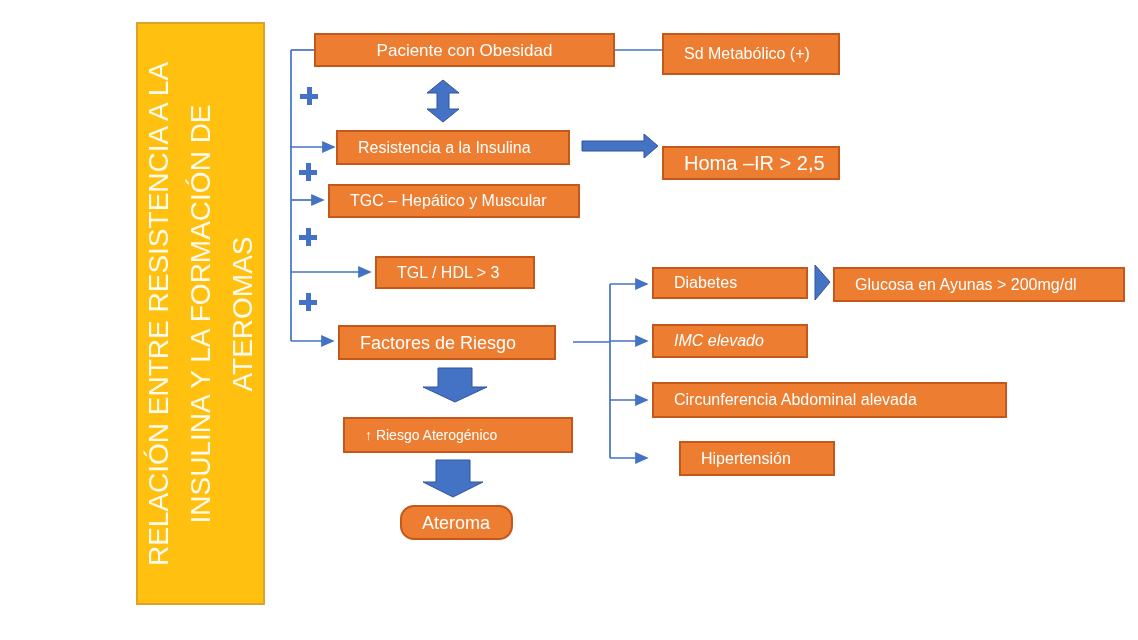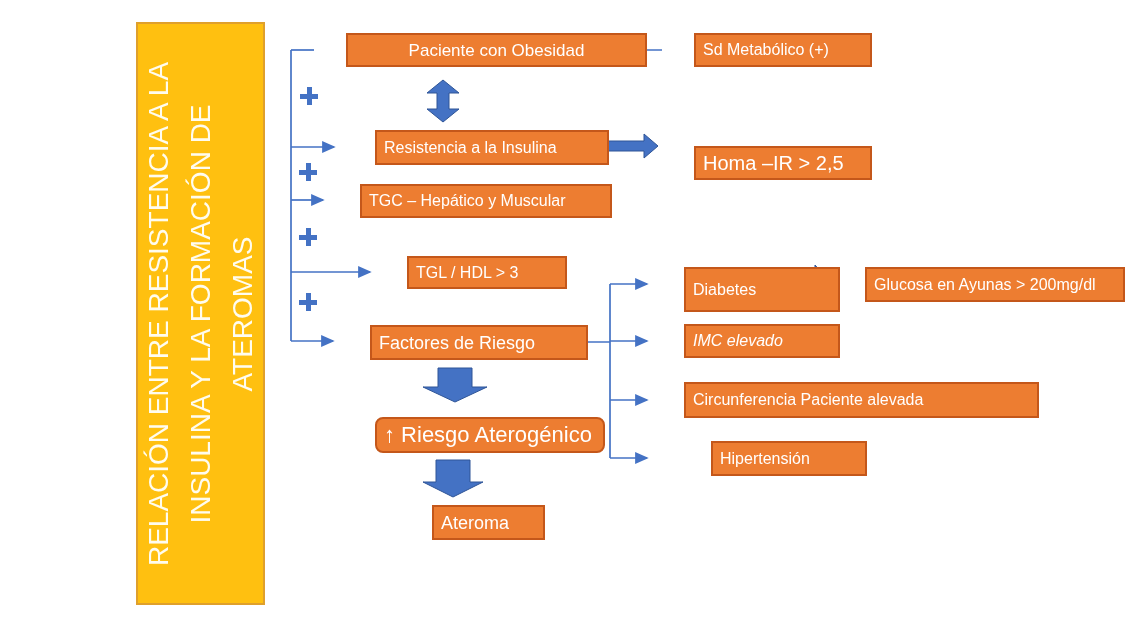--- a/index.html
+++ b/index.html
@@ -19,24 +19,23 @@
   }
   .node {
     position: absolute;
     z-index: 2;
     box-sizing: border-box;
     background: #ED7D31;
     border: 2px solid #C4571A;
     color: #FFFFFF;
     display: flex;
     align-items: center;
-    padding: 0 7px;
+    padding: 0 20px;
     white-space: nowrap;
     line-height: 1;
-    margin-left: 32px;
   }
   .node.center { justify-content: center; }
   .banner {
     position: absolute;
     left: 136px; top: 22px;
     width: 129px; height: 583px;
     box-sizing: border-box;
     background: #FFC010;
     border: 2px solid #DFA02C;
     z-index: 2;
@@ -103,33 +102,33 @@
     </svg>
 
   <div class="banner">
     <div class="banner-text">RELACIÓN ENTRE RESISTENCIA A LA
 INSULINA Y LA FORMACIÓN DE
 ATEROMAS</div>
   </div>
 
   <div id="nodes-layer">
       <div class="node center" style="left: 314px; top: 33px; width: 301px; height: 34px; font-size: 17px;">Paciente con Obesidad</div>
-      <div class="node" style="left: 662px; top: 33px; width: 178px; height: 34px; font-size: 16px;">Sd Metabólico (+)</div>
-      <div class="node" style="left: 343px; top: 130px; width: 234px; height: 35px; font-size: 16px;">Resistencia a la Insulina</div>
+      <div class="node" style="left: 662px; top: 33px; width: 178px; height: 42px; font-size: 16px;">Sd Metabólico (+)</div>
+      <div class="node" style="left: 336px; top: 130px; width: 234px; height: 35px; font-size: 16px;">Resistencia a la Insulina</div>
       <div class="node" style="left: 662px; top: 146px; width: 178px; height: 34px; font-size: 20px;">Homa –IR &gt; 2,5</div>
       <div class="node" style="left: 328px; top: 184px; width: 252px; height: 34px; font-size: 16px; text-align: center;">TGC – Hepático y Muscular</div>
       <div class="node" style="left: 375px; top: 256px; width: 160px; height: 33px; font-size: 16px;">TGL / HDL &gt; 3</div>
       <div class="node" style="left: 338px; top: 325px; width: 218px; height: 35px; font-size: 18px;">Factores de Riesgo</div>
-      <div class="node" style="left: 652px; top: 267px; width: 156px; height: 45px; font-size: 16px;">Diabetes</div>
-      <div class="node" style="left: 833px; top: 267px; width: 260px; height: 35px; font-size: 16px;">Glucosa en Ayunas &gt; 200mg/dl</div>
+      <div class="node" style="left: 652px; top: 267px; width: 156px; height: 32px; font-size: 16px;">Diabetes</div>
+      <div class="node" style="left: 833px; top: 267px; width: 292px; height: 35px; font-size: 16px;">Glucosa en Ayunas &gt; 200mg/dl</div>
       <div class="node" style="left: 652px; top: 324px; width: 156px; height: 34px; font-size: 16px; font-style: italic;">IMC elevado</div>
-      <div class="node" style="left: 652px; top: 382px; width: 355px; height: 36px; font-size: 16px;">Circunferencia Paciente alevada</div>
+      <div class="node" style="left: 652px; top: 382px; width: 355px; height: 36px; font-size: 16px;">Circunferencia Abdominal alevada</div>
       <div class="node" style="left: 679px; top: 441px; width: 156px; height: 35px; font-size: 16px;">Hipertensión</div>
-      <div class="node" style="left: 343px; top: 417px; width: 230px; height: 36px; font-size: 22px; border-radius: 8px;">↑ Riesgo Aterogénico</div>
-      <div class="node" style="left: 400px; top: 505px; width: 113px; height: 35px; font-size: 18px;">Ateroma</div>
+      <div class="node" style="left: 343px; top: 417px; width: 230px; height: 36px; font-size: 14px;">↑ Riesgo Aterogénico</div>
+      <div class="node" style="left: 400px; top: 505px; width: 113px; height: 35px; font-size: 18px; border-radius: 14px;">Ateroma</div>
     </div>
   <div id="plus-layer">
       <div class="plus" style="left: 300px; top: 87px;">
         <span class="bar-h"></span>
         <span class="bar-v"></span>
       </div>
       <div class="plus" style="left: 299px; top: 163px;">
         <span class="bar-h"></span>
         <span class="bar-v"></span>
       </div>

